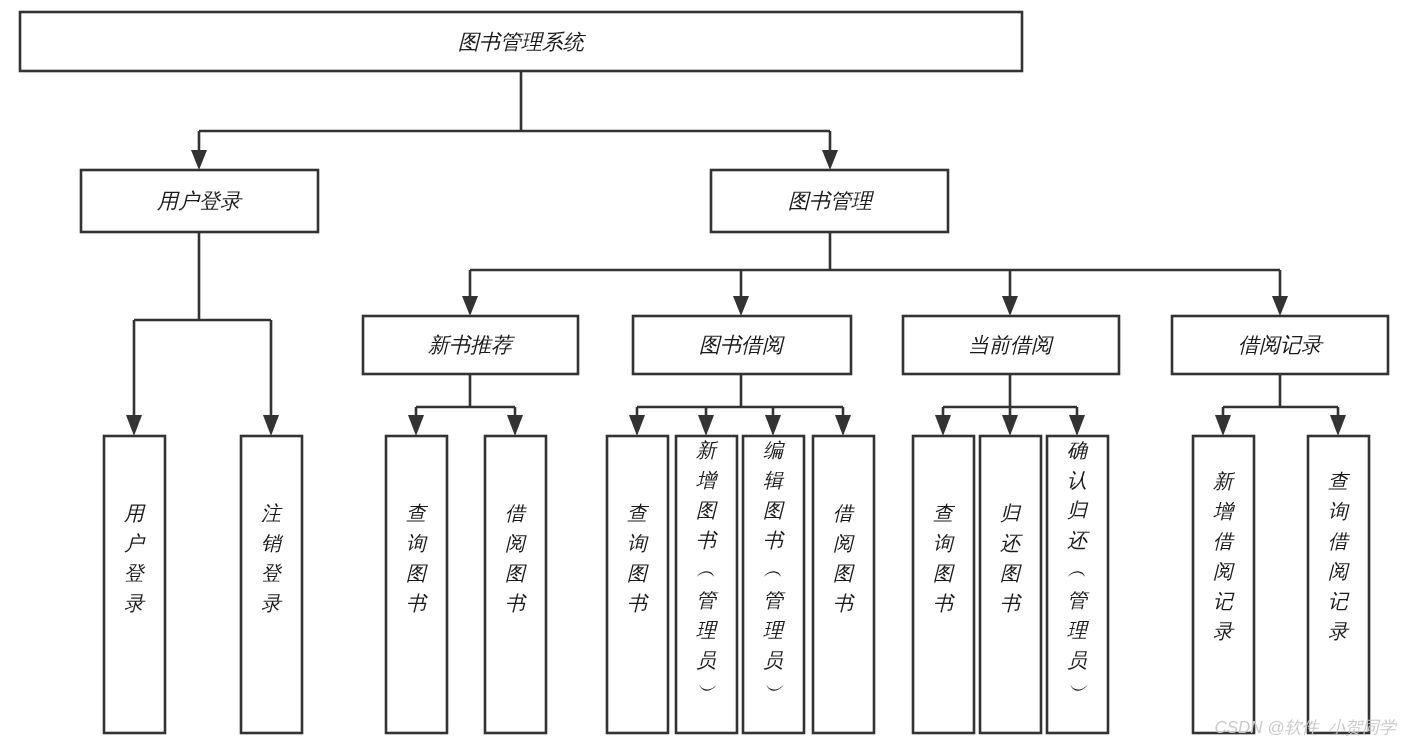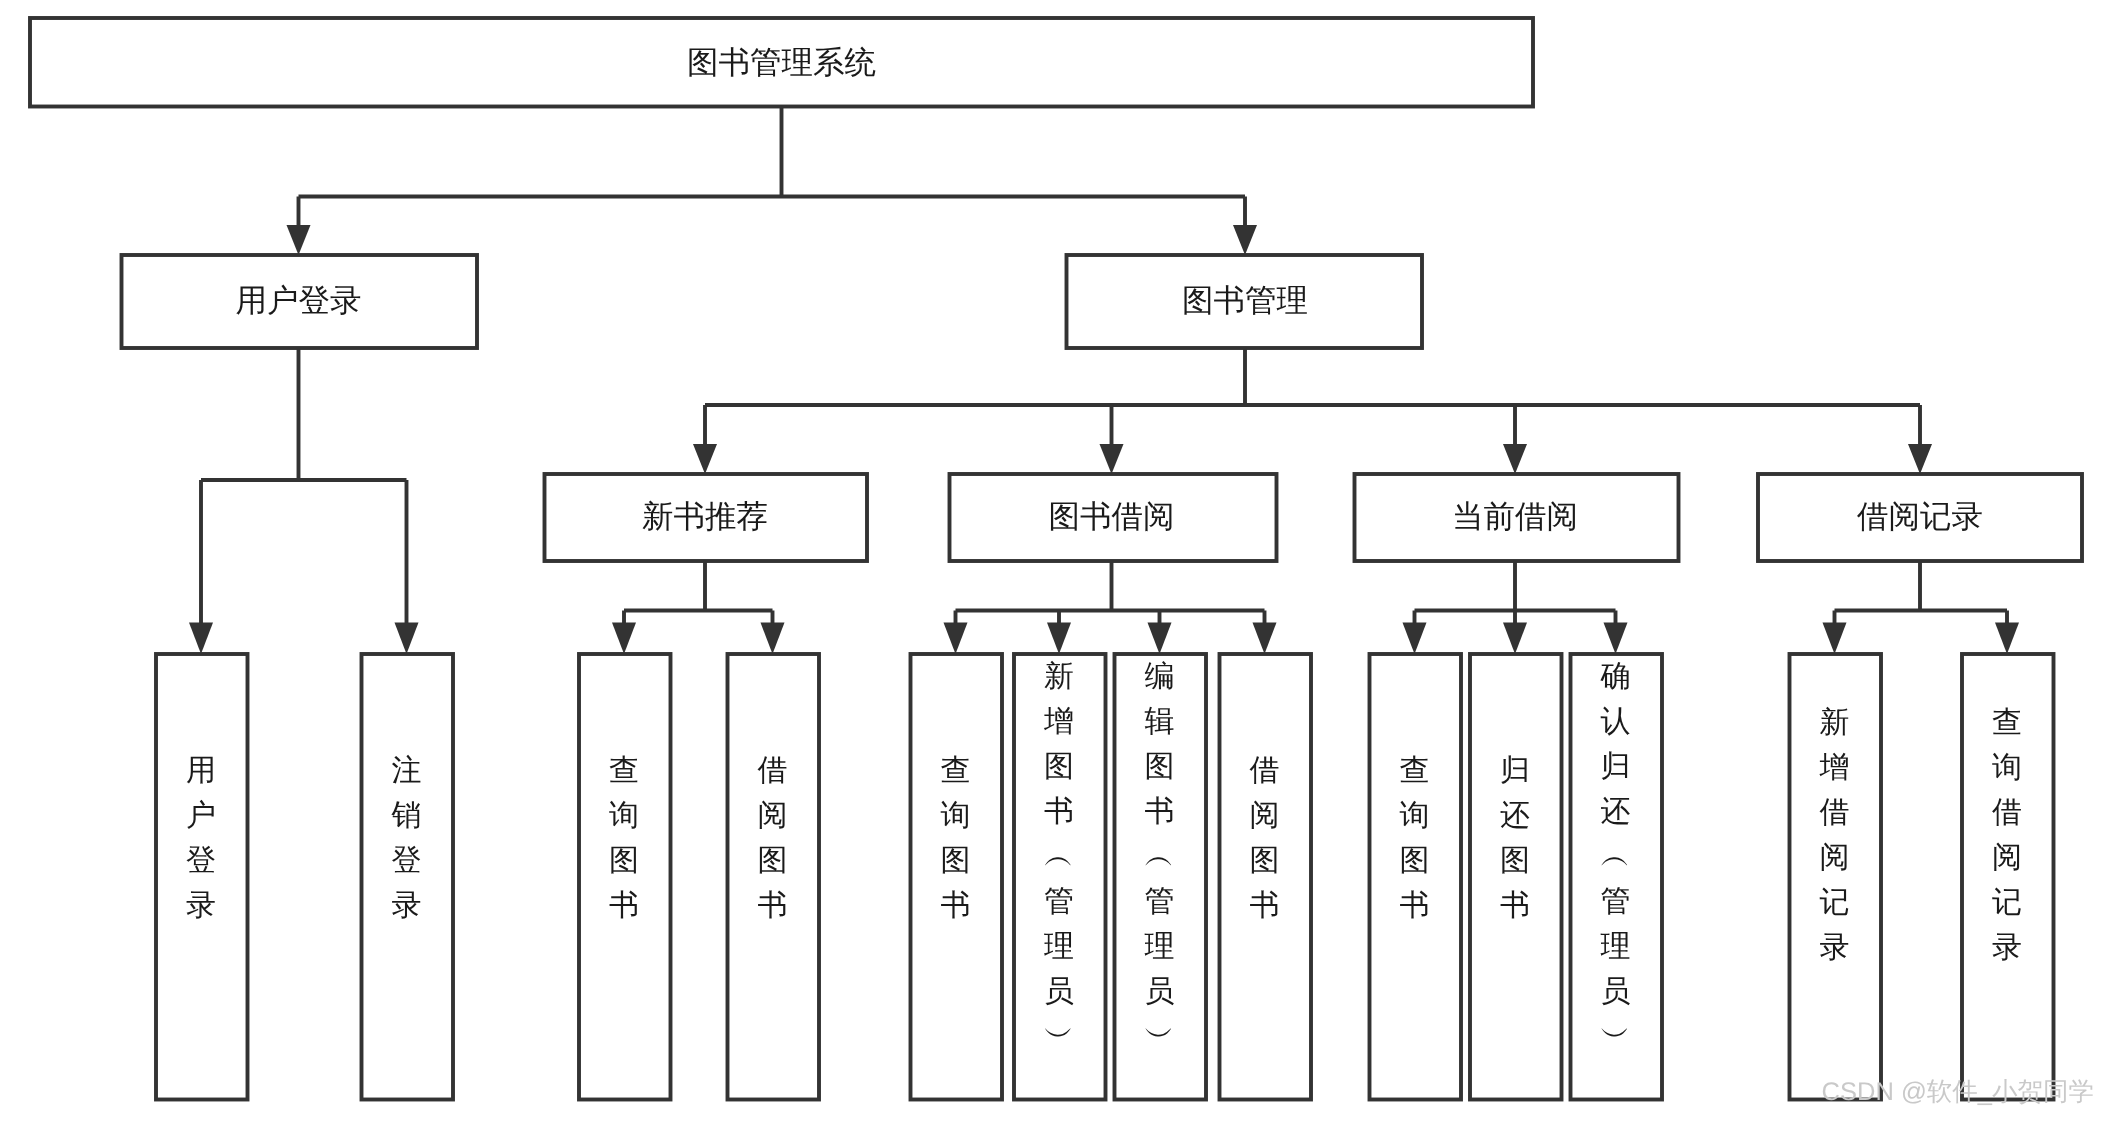--- a/index.html
+++ b/index.html
@@ -10,20 +10,21 @@
   }
   body {
     font-family: "Liberation Sans", "DejaVu Sans", sans-serif;
   }
   #diagram-root {
     position: relative;
     width: 1405px;
     height: 747px;
     background: #ffffff;
     overflow: hidden;
+    font-style: italic;
   }
   svg.diagram-canvas {
     position: absolute;
     left: 0;
     top: 0;
     width: 1405px;
     height: 747px;
     display: block;
   }
   .node-box {

